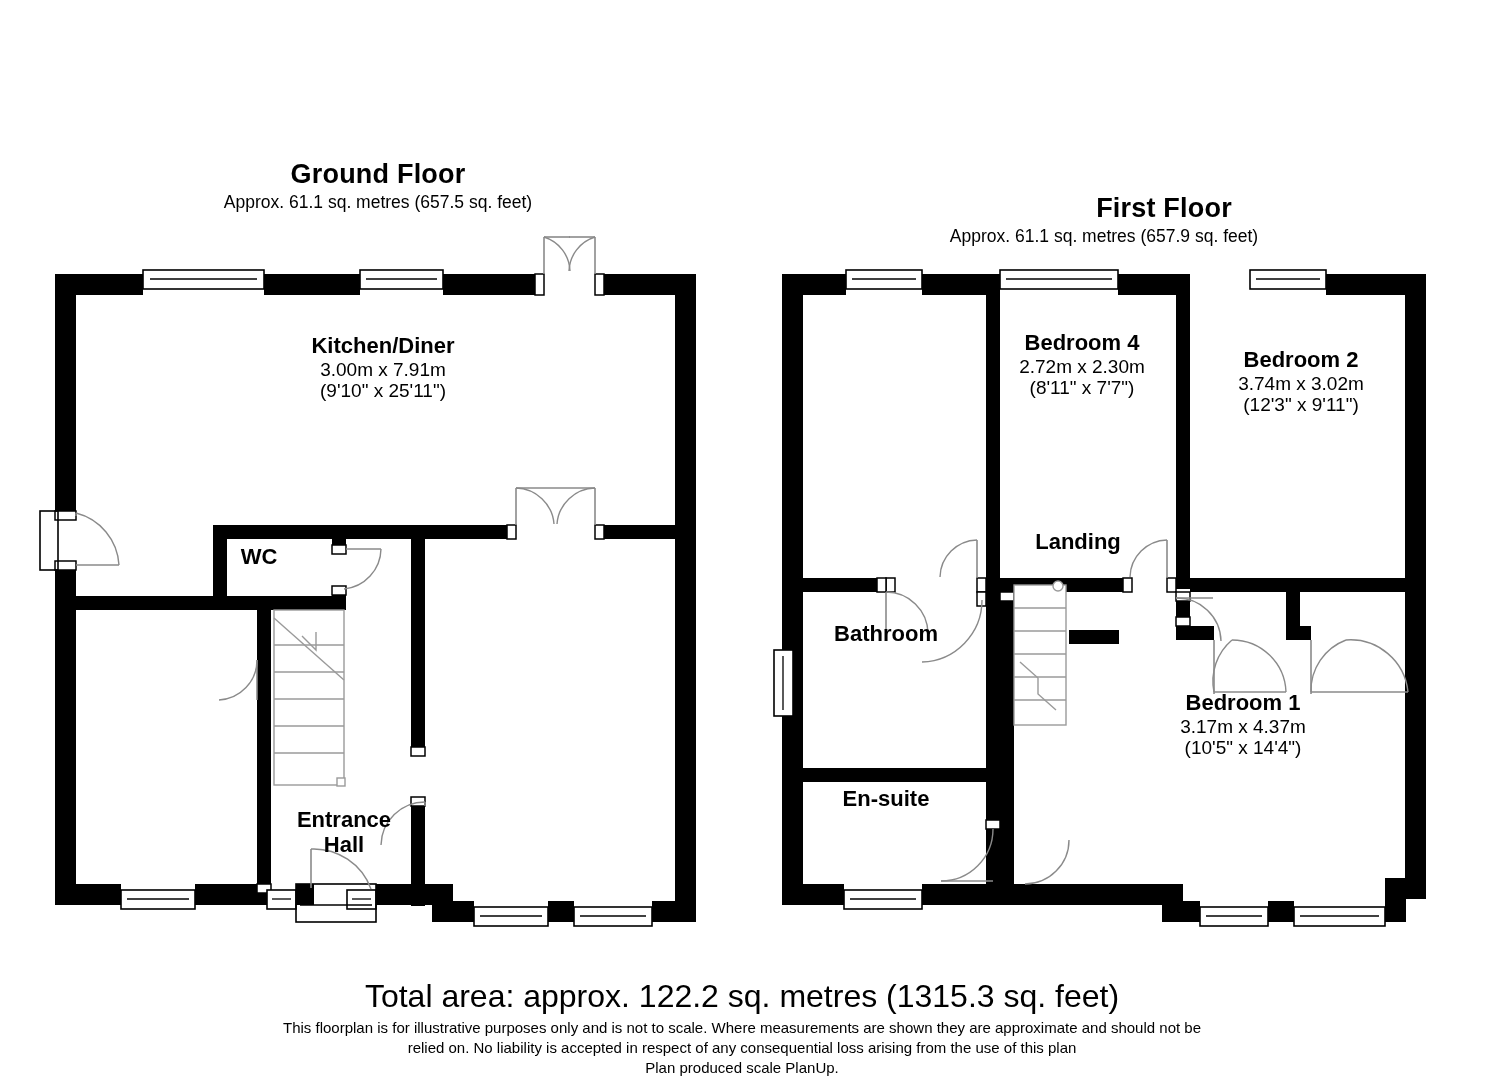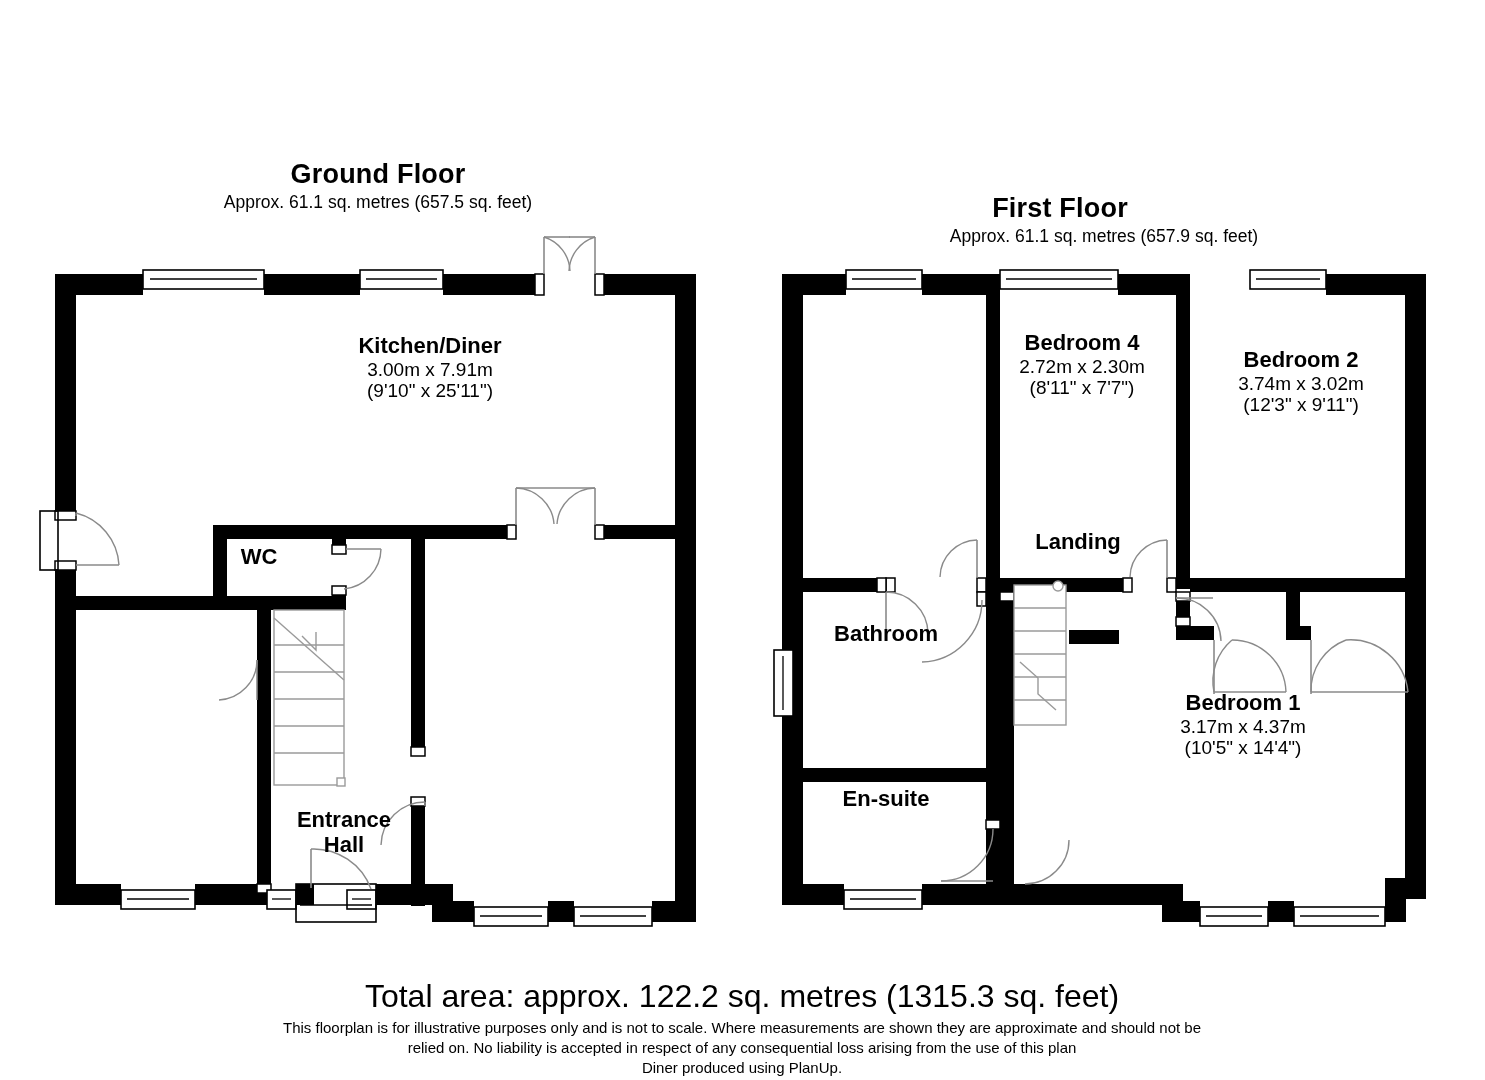--- a/index.html
+++ b/index.html
@@ -363,24 +363,24 @@
         <line class="stair-line" x1="1014" y1="700" x2="1066" y2="700"></line>
         <path class="stair-line" d="M 1020 662 L 1038 678 L 1038 694 L 1056 710"></path>
         <circle class="stair-box" cx="1058" cy="586" r="5"></circle>
       </g>
     </g>
   </svg>
 
   <div class="txt floor-title center-x" style="left:378px; top:159px;">Ground Floor</div>
   <div class="txt floor-sub center-x" style="left:378px; top:192px;">Approx. 61.1 sq. metres (657.5 sq. feet)</div>
 
-  <div class="txt floor-title center-x" style="left:1060px; top:193px;">First Floor</div>
+  <div class="txt floor-title center-x" style="left:1164px; top:193px;">First Floor</div>
   <div class="txt floor-sub center-x" style="left:1104px; top:226px;">Approx. 61.1 sq. metres (657.9 sq. feet)</div>
 
-  <div class="txt room-label center-x" style="left:383px; top:334px;margin-left:47px;">
+  <div class="txt room-label center-x" style="left:383px; top:334px;">
     <div class="room-name">Kitchen/Diner</div>
     <div class="room-dim">3.00m x 7.91m</div>
     <div class="room-dim">(9'10" x 25'11")</div>
   </div>
 
   <div class="txt room-name center-x" style="left:259px; top:545px;">WC</div>
 
 
 
   <div class="txt room-label center-x" style="left:344px; top:808px;">
@@ -409,15 +409,15 @@
 
   <div class="txt room-label center-x" style="left:1243px; top:691px;">
     <div class="room-name">Bedroom 1</div>
     <div class="room-dim">3.17m x 4.37m</div>
     <div class="room-dim">(10'5" x 14'4")</div>
   </div>
 
   <div class="txt total-area center-x" style="left:742px; top:978px;">Total area: approx. 122.2 sq. metres (1315.3 sq. feet)</div>
   <div class="txt disclaimer center-x" style="left:742px; top:1018px;">This floorplan is for illustrative purposes only and is not to scale. Where measurements are shown they are approximate and should not be</div>
   <div class="txt disclaimer center-x" style="left:742px; top:1038px;">relied on. No liability is accepted in respect of any consequential loss arising from the use of this plan</div>
-  <div class="txt disclaimer center-x" style="left:742px; top:1058px;">Diner produced using PlanUp.</div>
+  <div class="txt disclaimer center-x" style="left:742px; top:1058px;">Plan produced scale PlanUp.</div>
 
 </div>
 
 </body></html>

